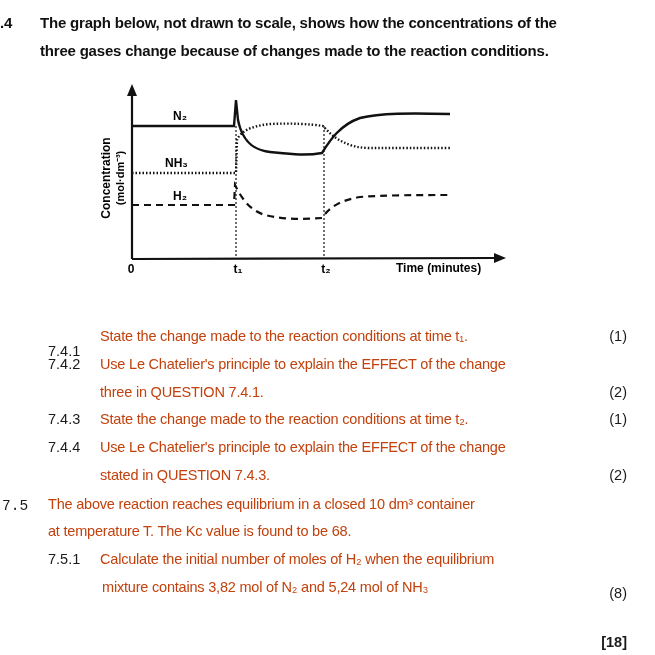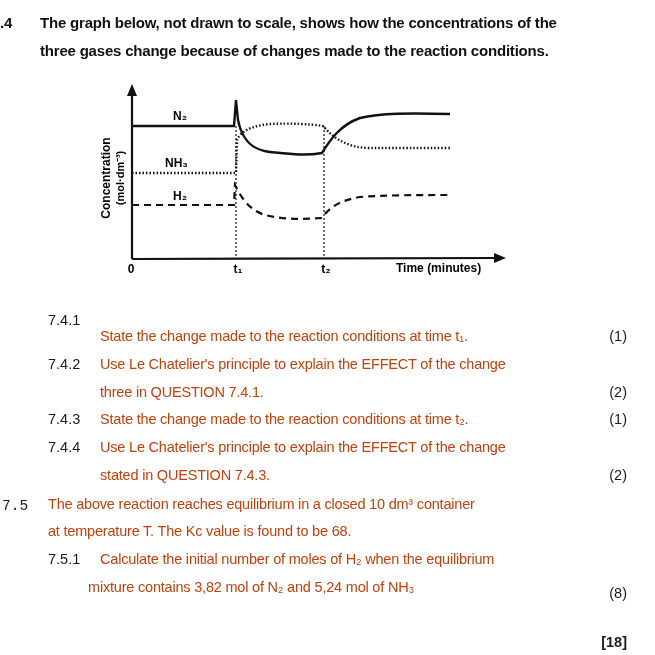--- a/index.html
+++ b/index.html
@@ -44,21 +44,21 @@
   <text class="lbl" x="238" y="273" font-size="12" text-anchor="middle">t₁</text>
   <text class="lbl" x="326" y="273" font-size="12" text-anchor="middle">t₂</text>
   <text class="lbl" x="396" y="272" font-size="12">Time (minutes)</text>
 
   <g transform="translate(110,178) rotate(-90)">
     <text class="lbl" x="0" y="0" font-size="12" text-anchor="middle">Concentration</text>
     <text class="lbl" x="0" y="14" font-size="11" text-anchor="middle">(mol·dm⁻³)</text>
   </g>
 </svg>
 
-<div class="num" style="left:48px; top:311px;">7.4.1</div>
+<div class="num" style="left:48px; top:342px;">7.4.1</div>
 <div class="q" style="left:100px; top:327px;">State the change made to the reaction conditions at time t₁.</div>
 <div class="marks" style="top:327px;">(1)</div>
 
 <div class="num" style="left:48px; top:355px;">7.4.2</div>
 <div class="q" style="left:100px; top:355px;">Use Le Chatelier's principle to explain the EFFECT of the change</div>
 <div class="q" style="left:100px; top:383px;">three in QUESTION 7.4.1.</div>
 <div class="marks" style="top:383px;">(2)</div>
 
 <div class="num" style="left:48px; top:410px;">7.4.3</div>
 <div class="q" style="left:100px; top:410px;">State the change made to the reaction conditions at time t₂.</div>
@@ -68,15 +68,15 @@
 <div class="q" style="left:100px; top:438px;">Use Le Chatelier's principle to explain the EFFECT of the change</div>
 <div class="q" style="left:100px; top:466px;">stated in QUESTION 7.4.3.</div>
 <div class="marks" style="top:466px;">(2)</div>
 
 <div class="num" style="left:2px; top:497px;font-family:Liberation Mono, monospace;">7.5</div>
 <div class="q" style="left:48px; top:495px;">The above reaction reaches equilibrium in a closed 10 dm³ container</div>
 <div class="q" style="left:48px; top:522px;">at temperature T. The Kc value is found to be 68.</div>
 
 <div class="num" style="left:48px; top:550px;">7.5.1</div>
 <div class="q" style="left:100px; top:550px;">Calculate the initial number of moles of H₂ when the equilibrium</div>
-<div class="q" style="left:88px; top:578px;">mixture contains 3,82 mol of N₂ and 5,24 mol of NH₃</div>
+<div class="q" style="left:102px; top:578px;">mixture contains 3,82 mol of N₂ and 5,24 mol of NH₃</div>
 <div class="marks" style="top:584px;">(8)</div>
 <div class="marks" style="top:609px; font-weight:bold;margin-top:24px;">[18]</div>
 
 </body></html>

